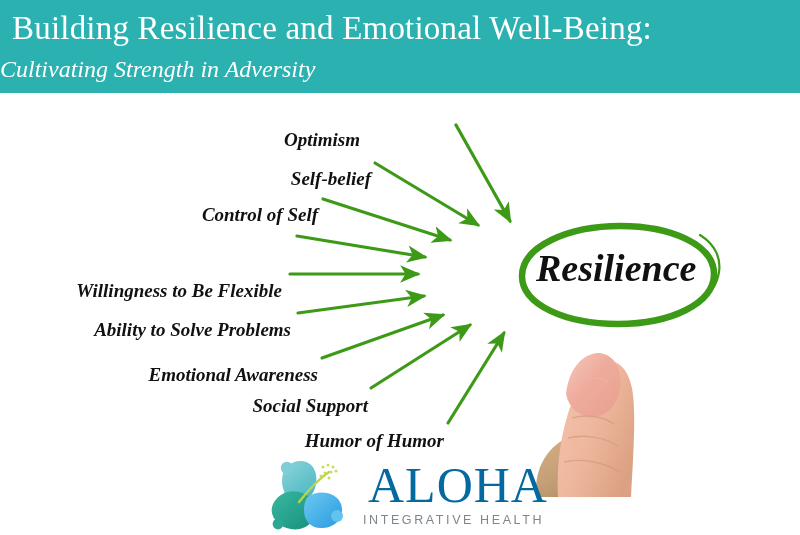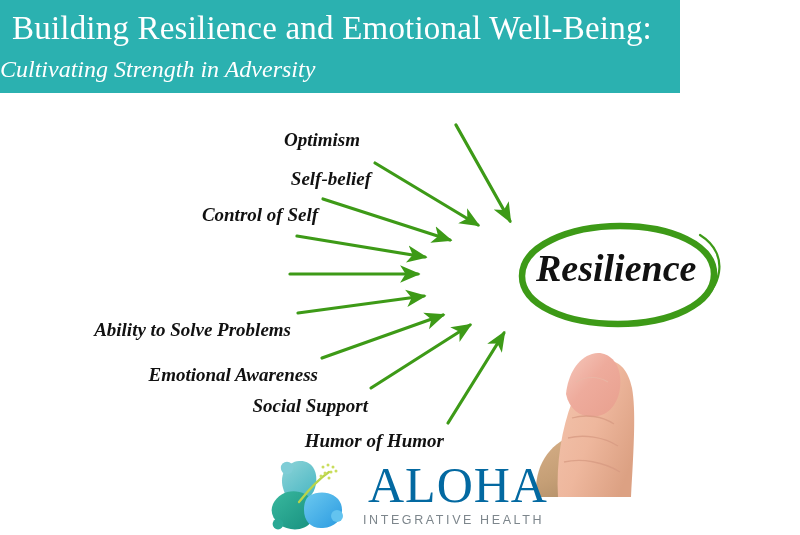--- a/index.html
+++ b/index.html
@@ -16,21 +16,21 @@
     height: 535px;
     background: #ffffff;
     overflow: hidden;
   }
 
   
   #header-banner {
     position: absolute;
     left: 0;
     top: 0;
-    width: 680px;
+    width: 800px;
     height: 93px;
     background: #2bb1b0;
     box-sizing: border-box;
     text-decoration: underline;
   }
   #header-title {
     position: absolute;
     left: 0;
     top: 8px;
     width: 800px;
@@ -192,20 +192,21 @@
 
     <div id="center-label" style="left:536px; top:158px;">Resilience</div>
 
     <div class="node-label" style="right:440px; top:12px;">Optimism</div>
 
     <div class="node-label" style="right:429px; top:51px;">Self-belief</div>
 
     <div class="node-label" style="right:482px; top:87px;">Control of Self</div>
 
 
+    <div class="node-label" style="right:518px; top:163px;">Willingness to Be Flexible</div>
 
     <div class="node-label" style="right:509px; top:202px;">Ability to Solve Problems</div>
 
     <div class="node-label" style="right:482px; top:247px;">Emotional Awareness</div>
 
     <div class="node-label" style="right:432px; top:278px;">Social Support</div>
 
     <div class="node-label" style="right:356px; top:313px;">Humor of Humor</div>
   </div>
 

